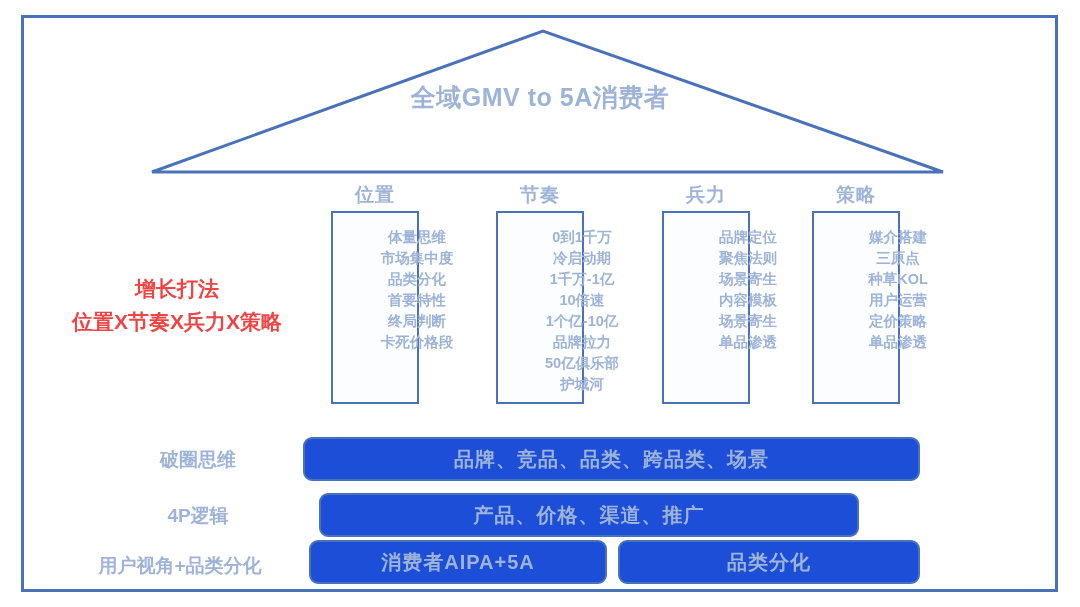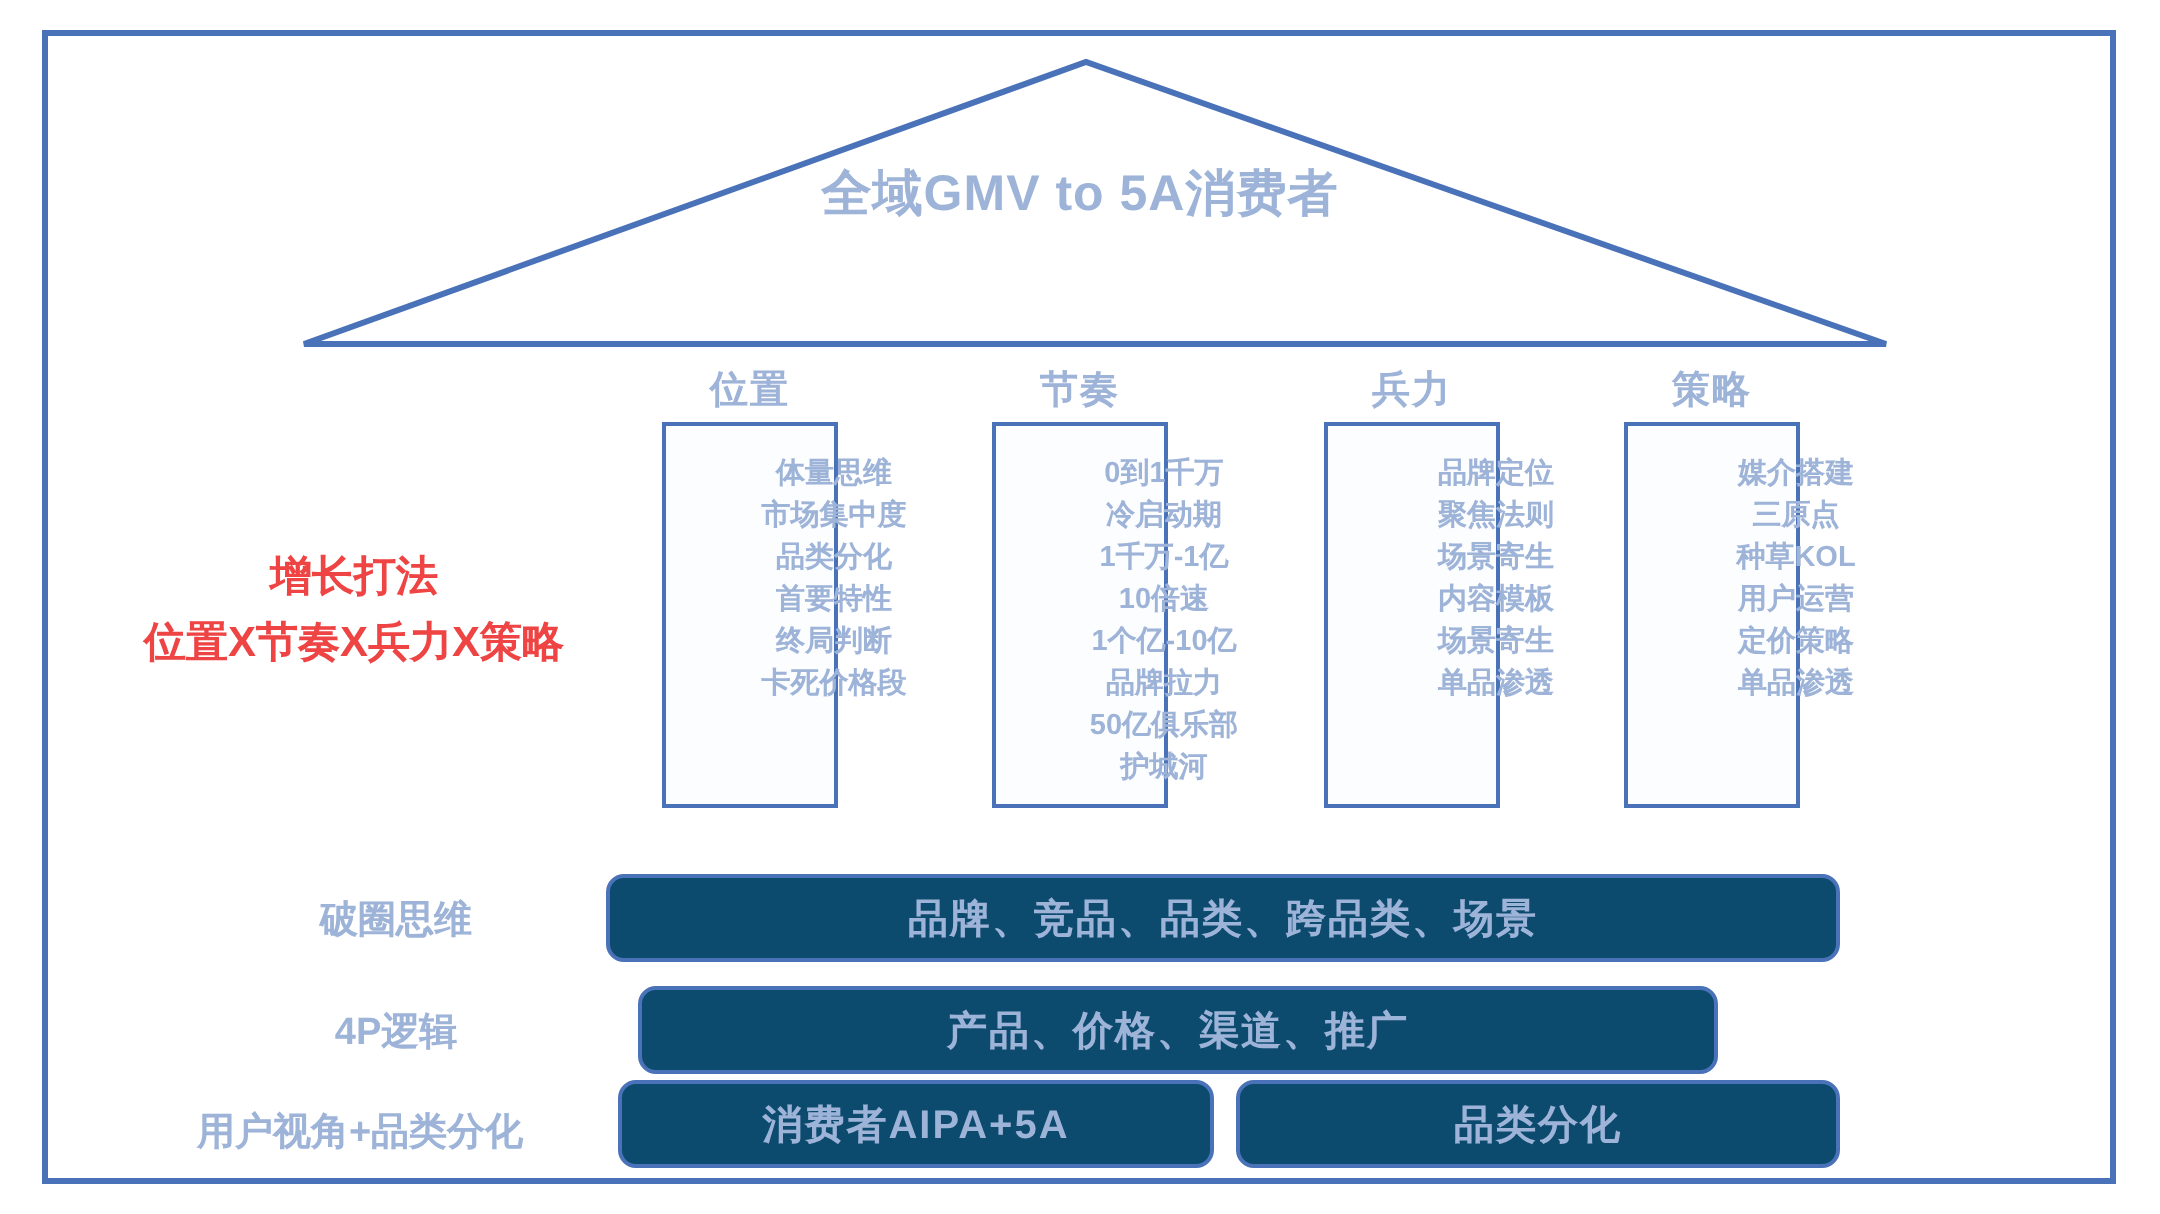--- a/index.html
+++ b/index.html
@@ -119,21 +119,21 @@
     font-size: 19px;
     font-weight: bold;
     text-align: center;
     white-space: nowrap;
   }
   .row-box {
     position: absolute;
     border: 2.5px solid #4A72B8;
     border-radius: 9px;
     box-sizing: border-box;
-    background: #0c4a6e;
+    background: #1d4ed8;
     color: #9DB3D8;
     font-size: 20px;
     font-weight: bold;
     letter-spacing: 1px;
     display: flex;
     align-items: center;
     justify-content: center;
     white-space: nowrap;
     text-align: right;
   }

